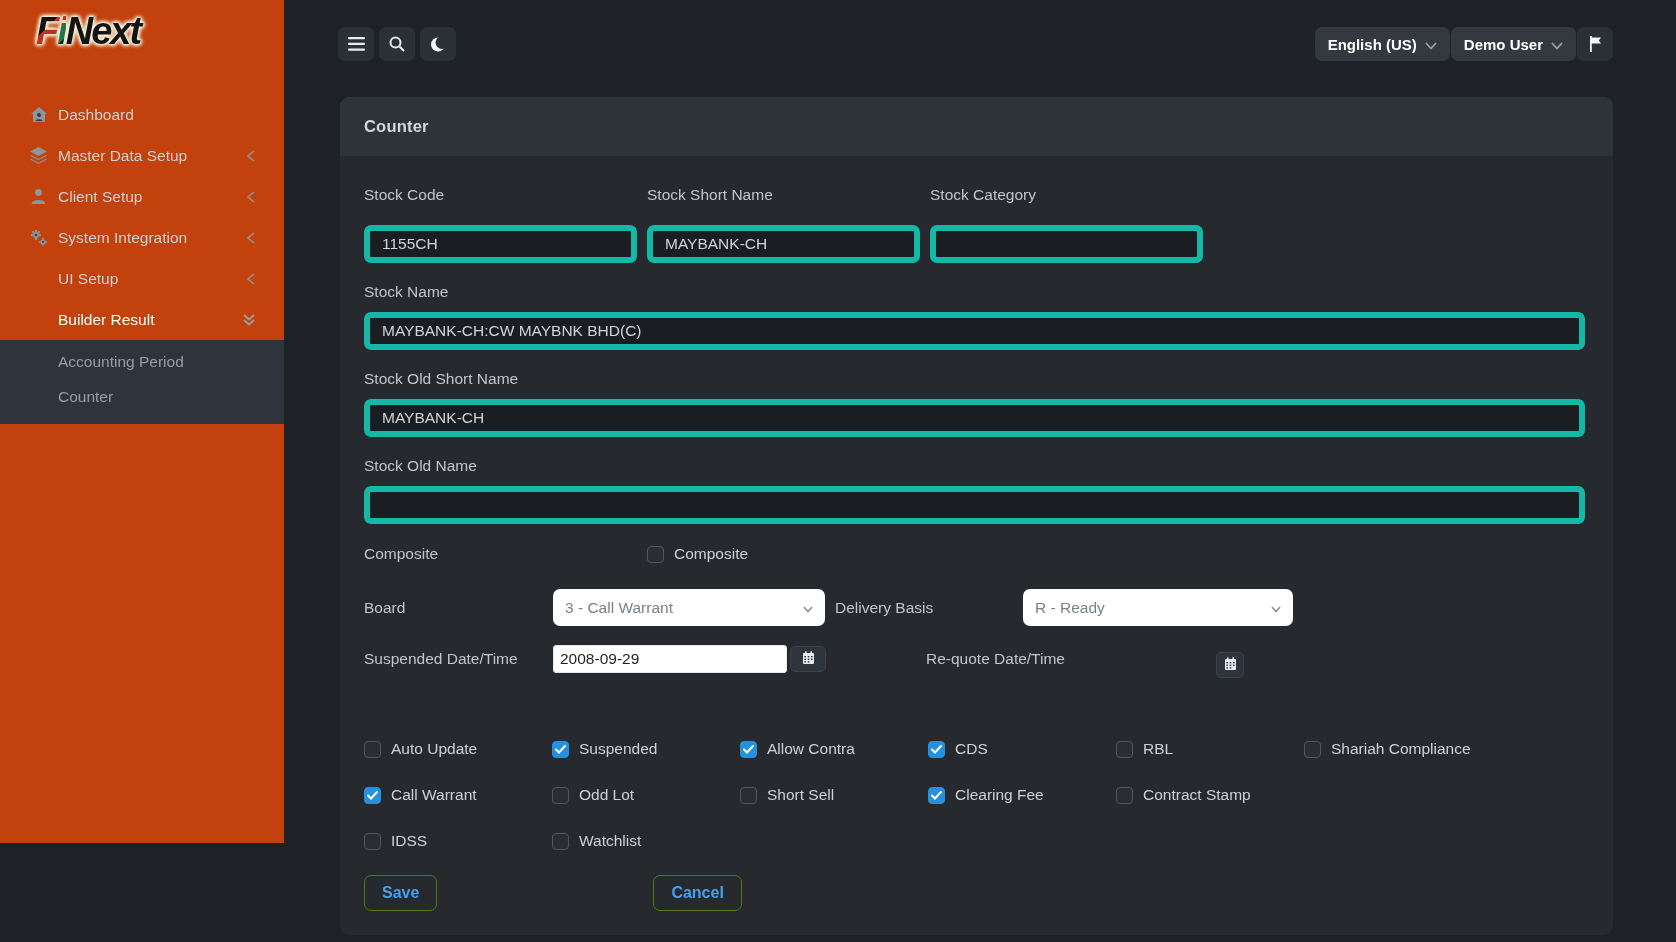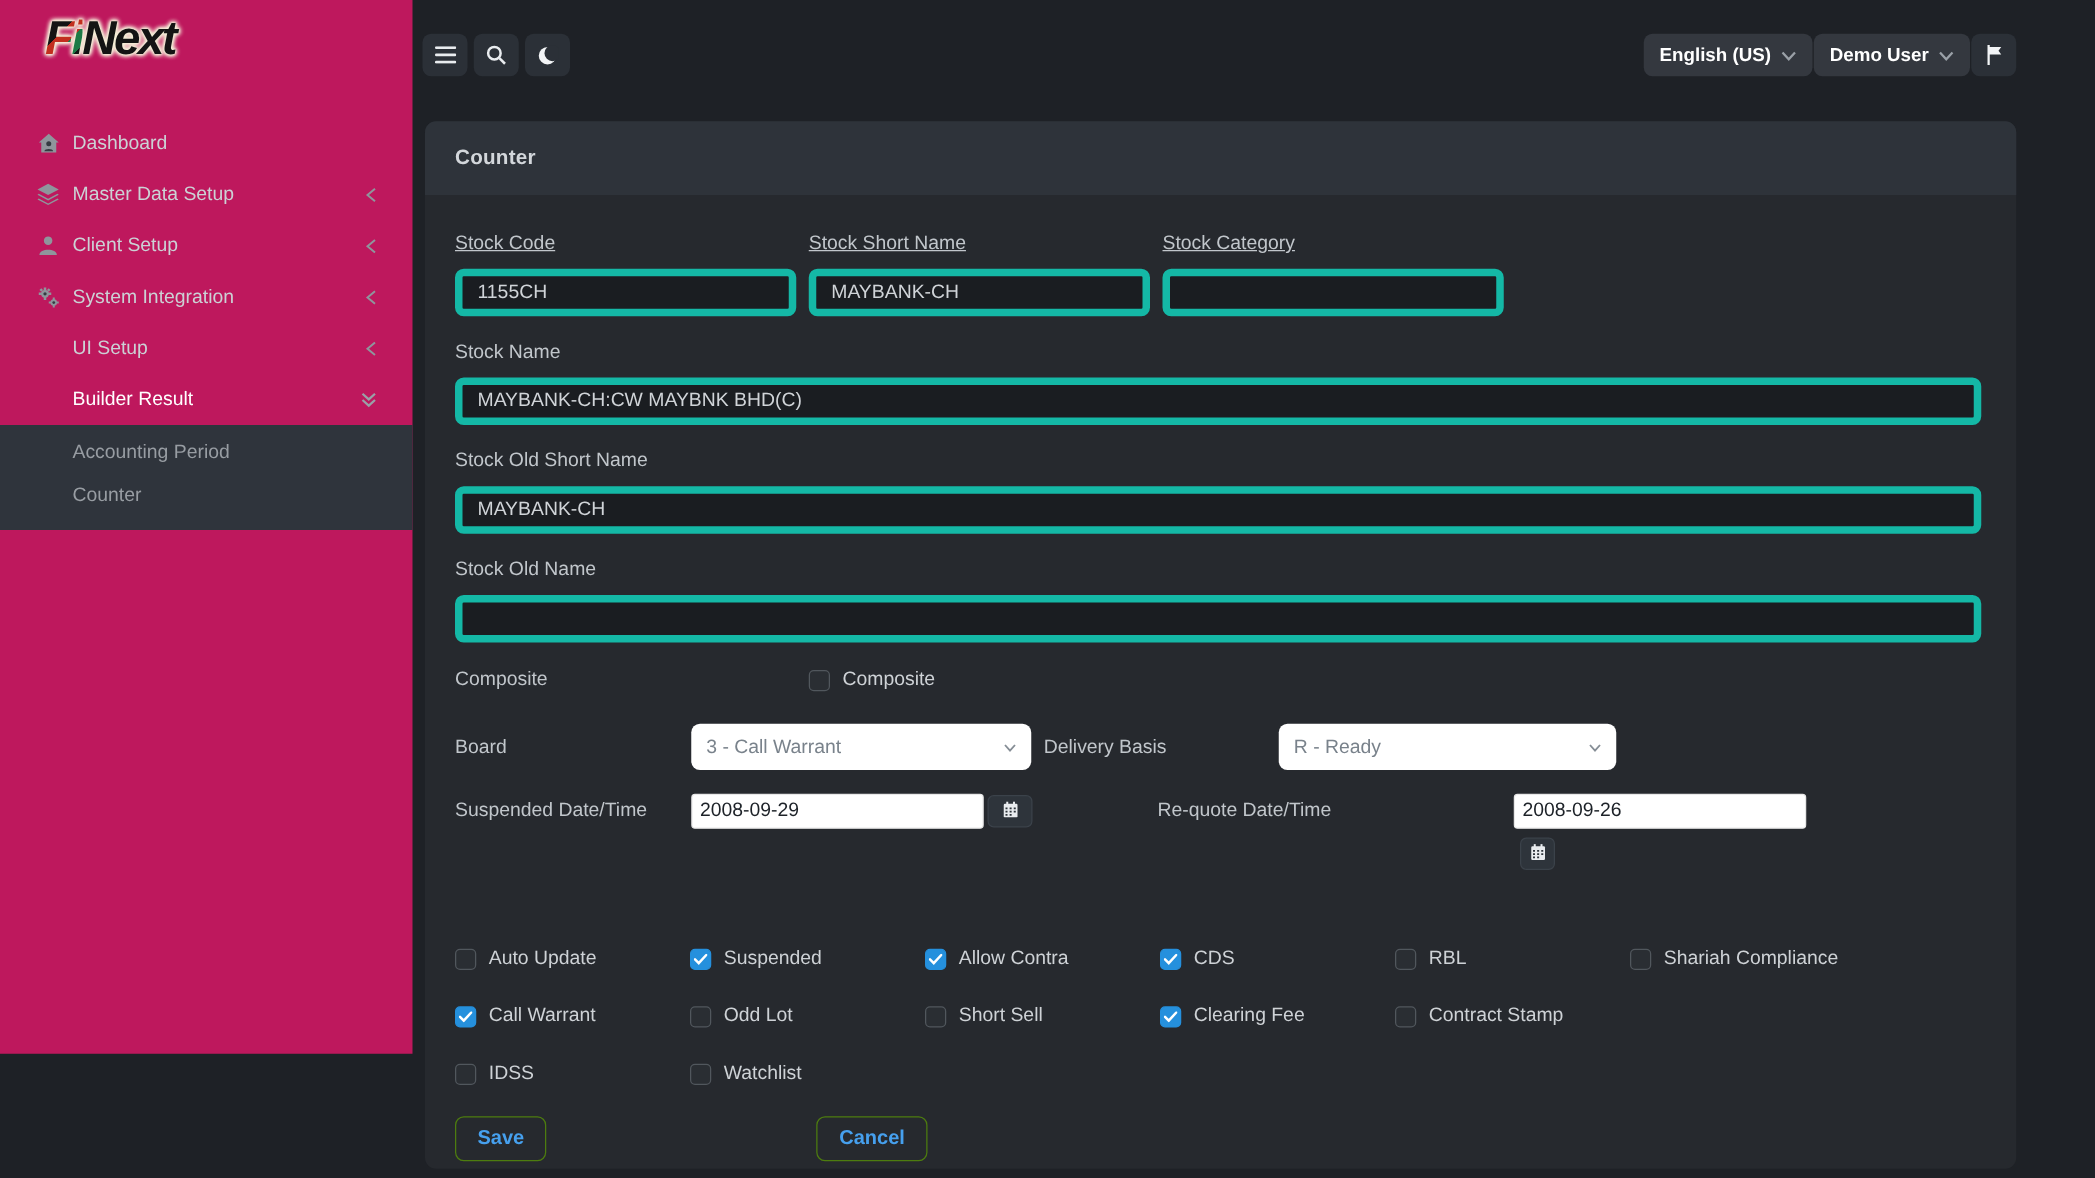--- a/index.html
+++ b/index.html
@@ -1,20 +1,20 @@
 <!DOCTYPE html>
 <html><head>
 <meta charset="utf-8">
 <style>
   * { margin:0; padding:0; box-sizing:border-box; }
   html,body { background:#1e2126; font-family:"Liberation Sans", sans-serif; }
   .app { position:relative; width:1676px; height:942px; background:#1e2126; overflow:hidden; }
 
   
-  .sidebar { position:absolute; left:0; top:0; width:330px; height:843px; background:#be185d; }
+  .sidebar { position:absolute; left:0; top:0; width:284px; height:843px; background:#c2410c; }
   .logo-wrap { padding:10px 0 0 36px; height:66px; }
   .logo-text { display:inline-block; font-style:italic; font-weight:900; font-size:38px; letter-spacing:-2px;
     filter: drop-shadow(0 0 2px #f3eed6) drop-shadow(0 0 1px #f3eed6) drop-shadow(0 0 1px #fffbe8); }
   .logo-fi { background:linear-gradient(135deg,#141414 40%,#c22f1f 40%,#c22f1f 58%,#1d7a46 58%,#1d7a46 78%,#141414 78%);
     -webkit-background-clip:text; background-clip:text; color:transparent; }
   .logo-next { color:#141414; }
   .nav { margin-top:28px; }
   .nav-item { height:41px; display:flex; align-items:center; padding:0 28px; color:#ccd1d5; font-size:15.5px; cursor:pointer; }
   .nav-item .nico { width:21px; height:21px; margin-right:9px; display:flex; align-items:center; justify-content:center; flex:none; }
   .nav-item .nico svg { display:block; }
@@ -37,21 +37,21 @@
     font-size:15px; font-family:"Liberation Sans",sans-serif; display:flex; align-items:center; gap:8px; padding:0 13px; cursor:pointer; }
 
   
   .card { margin:36px 63px 0 67px; height:838px; background:#26292e; border-radius:9px; }
   .card-header { height:59px; background:#2e333a; border-radius:9px 9px 0 0; display:flex; align-items:center; padding-left:24px;
     color:#d3d7db; font-size:16.5px; font-weight:bold; letter-spacing:.2px; }
   .card-body { padding:30px 28px 0 24px; }
 
   .flabel { color:#c1c6cb; font-size:15.5px; display:block; }
   .grid4 { display:grid; grid-template-columns:repeat(4,273px); column-gap:10px; }
-  .grid4 .flabel { margin-bottom:11px;text-decoration:underline; }
+  .grid4 .flabel { margin-bottom:21px; }
   .tinput { width:100%; height:38px; background:#1a1d21; border:6px solid #14b8a6; border-radius:7px; color:#d0d4d8;
     font-size:15.5px; padding:0 12px; font-family:"Liberation Sans",sans-serif; outline:none; }
   .fgroup { margin-top:20px; }
   .fgroup .flabel { margin-bottom:11px; }
 
   .hrow { display:flex; align-items:center; }
   .composite-row { margin-top:21px; }
   .composite-row .flabel { width:283px; }
 
   .board-row { margin-top:26px; }
@@ -334,21 +334,20 @@
                       <rect x="9" y="7.6" width="1.6" height="1.4"></rect>
                       <rect x="2.4" y="10.2" width="1.6" height="1.4"></rect>
                       <rect x="5.7" y="10.2" width="1.6" height="1.4"></rect>
                     </g>
                   </svg>
               </span>
             </button>
           </div>
           <span class="requote-label">Re-quote Date/Time</span>
           <div class="stack">
-            <input class="date-input" type="text" value="2008-09-26" style="">
             <button class="cal-btn">
               <span>
                 <svg width="13" height="13" viewBox="0 0 13 13">
                     <g fill="#e9ecef">
                       <rect x="1" y="2" width="11" height="11" rx="1"></rect>
                       <rect x="3" y="0.3" width="1.6" height="3"></rect>
                       <rect x="8.4" y="0.3" width="1.6" height="3"></rect>
                     </g>
                     <g fill="#2e343b">
                       <rect x="2.4" y="5" width="1.6" height="1.4"></rect>

